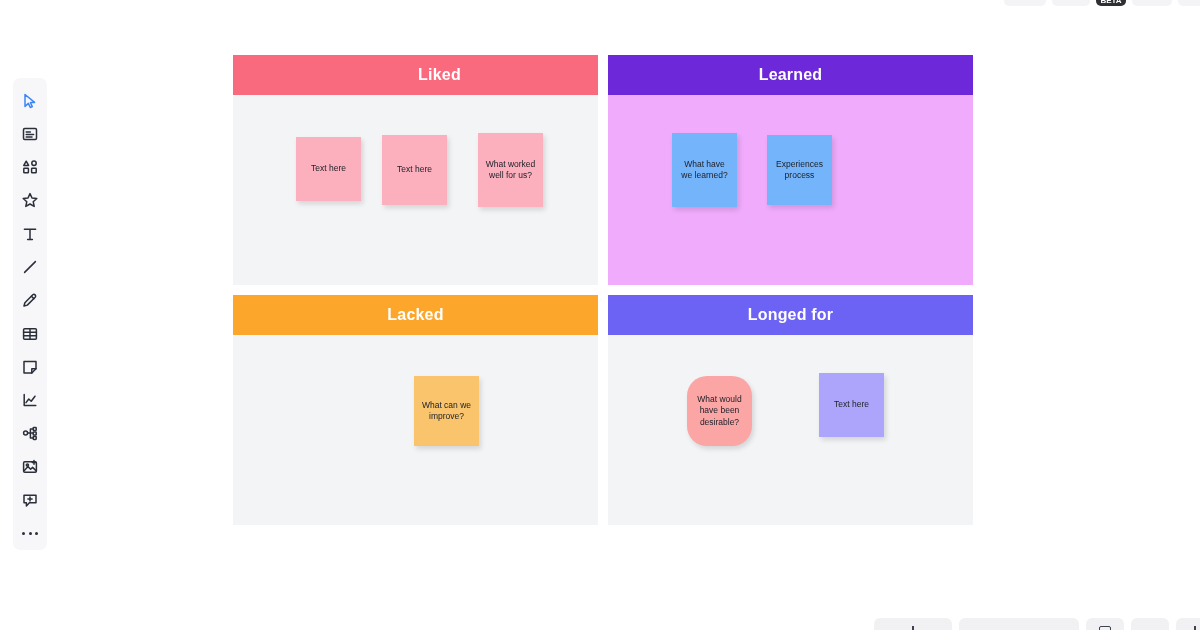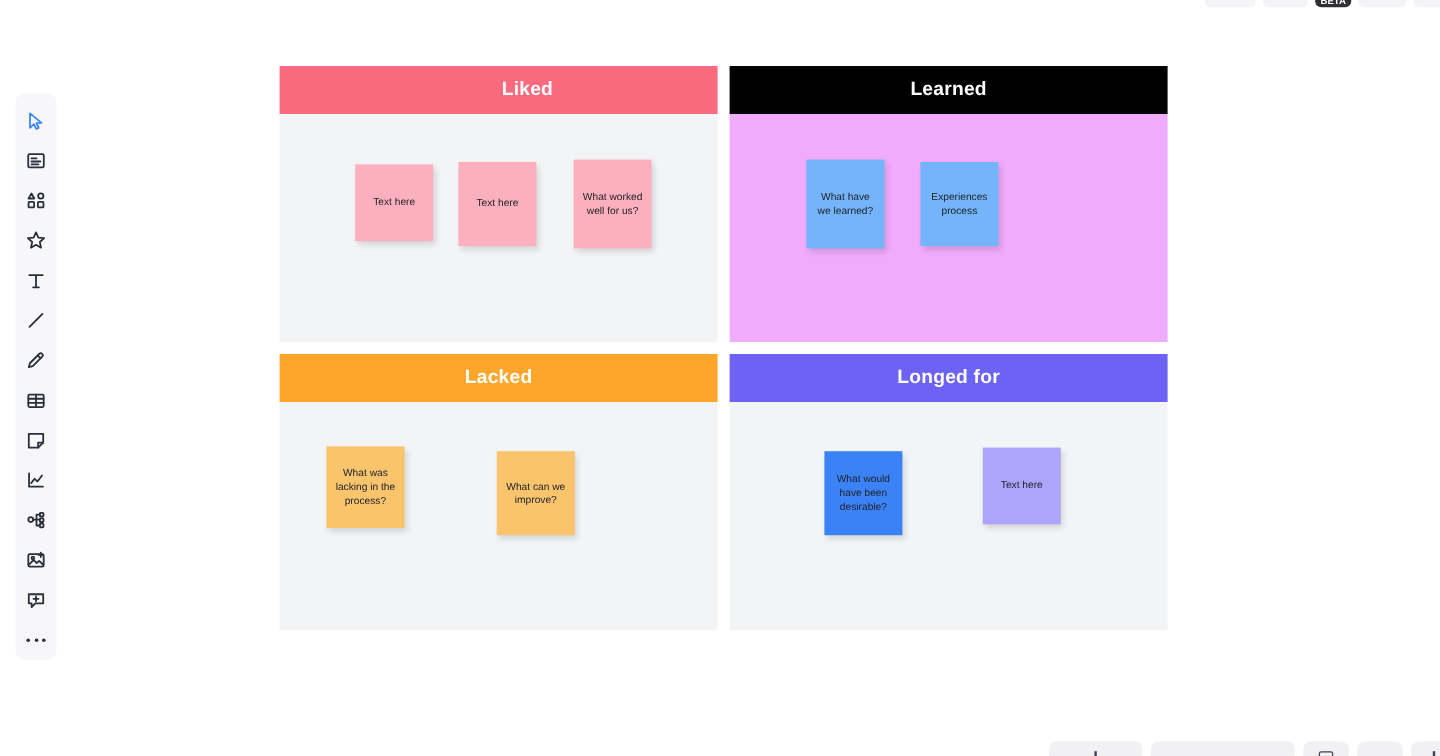--- a/index.html
+++ b/index.html
@@ -213,45 +213,42 @@
           </div>
           <div class="note" style="left: 149px; top: 40px; width: 65px; height: 70px; background: rgb(252, 175, 189);">
             <span>Text here</span>
           </div>
           <div class="note" style="left: 245px; top: 38px; width: 65px; height: 74px; background: rgb(252, 175, 189);">
             <span>What worked well for us?</span>
           </div>
         </div>
       </div>
       <div class="quad">
-        <div class="quad-header" style="background: #000000;">Learned</div>
+        <div class="quad-header" style="background: #6d28d9;">Learned</div>
         <div class="quad-body" style="background: #f0abfc;">
           <div class="note" style="left: 64px; top: 38px; width: 65px; height: 74px; background: rgb(116, 180, 251);">
             <span>What have we learned?</span>
           </div>
           <div class="note" style="left: 159px; top: 40px; width: 65px; height: 70px; background: rgb(116, 180, 251);">
             <span>Experiences process</span>
           </div>
         </div>
       </div>
       <div class="quad">
         <div class="quad-header" style="background: rgb(252, 167, 43);">Lacked</div>
         <div class="quad-body" style="background: rgb(243, 244, 246);">
-          <div class="note" style="left: 39px; top: 37px; width: 65px; height: 68px; background: rgb(249, 196, 108);">
-            <span>What was lacking in the process?</span>
-          </div>
           <div class="note" style="left: 181px; top: 41px; width: 65px; height: 70px; background: rgb(249, 196, 108);">
             <span>What can we improve?</span>
           </div>
         </div>
       </div>
       <div class="quad">
         <div class="quad-header" style="background: rgb(108, 99, 245);">Longed for</div>
         <div class="quad-body" style="background: rgb(243, 244, 246);">
-          <div class="note" style="left: 79px; top: 41px; width: 65px; height: 70px; background: #3b82f6;">
+          <div class="note" style="left: 79px; top: 41px; width: 65px; height: 70px; background: #fca5a5; border-radius: 20px;">
             <span>What would have been desirable?</span>
           </div>
           <div class="note" style="left: 211px; top: 38px; width: 65px; height: 64px; background: rgb(173, 165, 251);">
             <span>Text here</span>
           </div>
         </div>
       </div>
     </div>
 
   <div class="bottombar">

